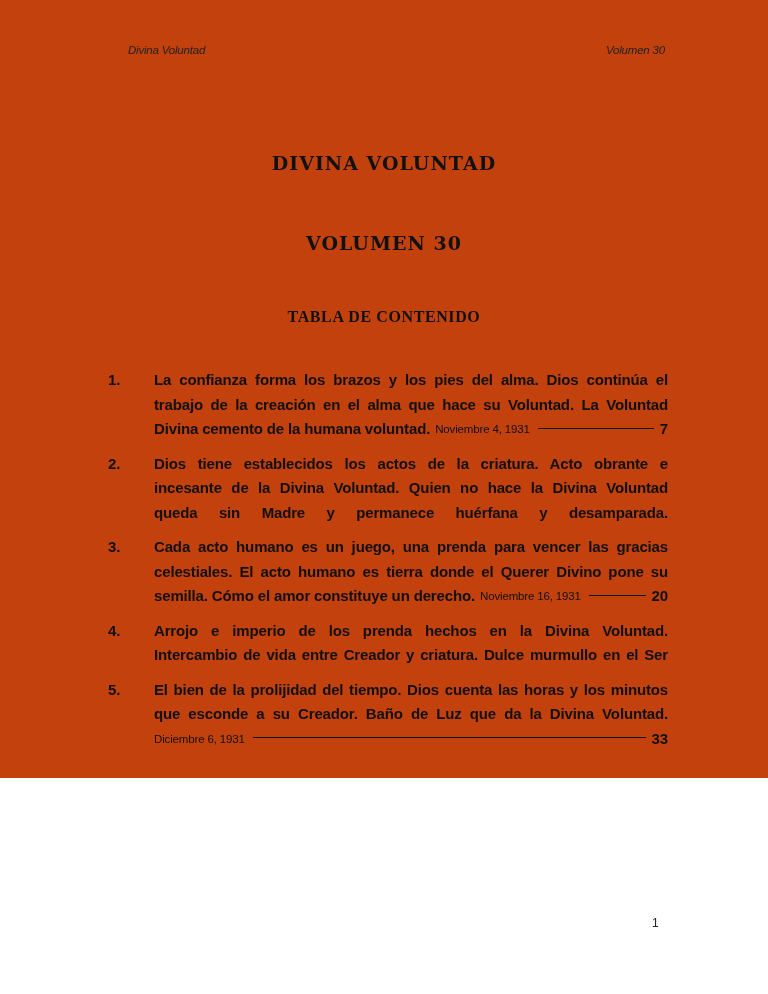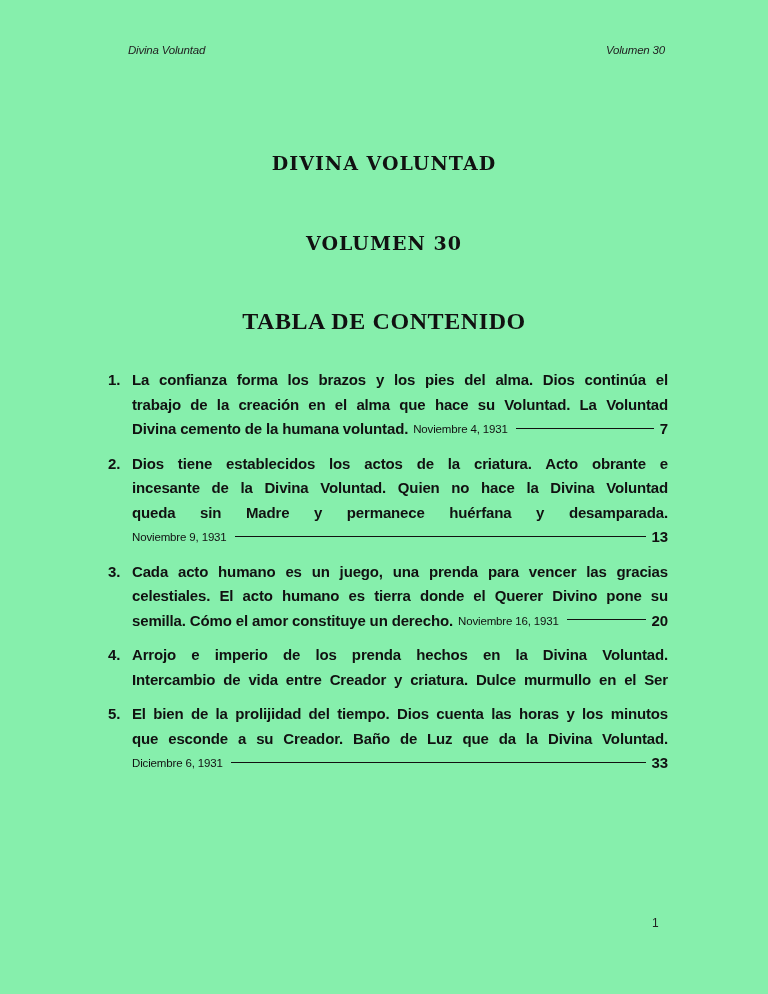--- a/index.html
+++ b/index.html
@@ -1,46 +1,46 @@
 <!DOCTYPE html>
 <html><head>
   <meta charset="utf-8">
   <style>
     html, body { margin: 0; padding: 0; background: #ffffff; }
     body {
       width: 768px; height: 994px; position: relative; overflow: hidden;
       font-family: "Liberation Sans", "DejaVu Sans", sans-serif;
       color: #111111;
     }
-    .page { position: absolute; left: 0; top: 0; width: 768px; height: 994px; background: #86efac; }
+    .page { position: absolute; left: 0; top: 0; width: 768px; height: 778px; background: #c2410c; }
     .hdr {
       position: absolute; top: 44px; font-style: italic; font-size: 11.5px;
       color: #222; letter-spacing: -0.2px;
     }
     .hdr-left { left: 128px; }
     .hdr-right { right: 318px; left: auto; }
     .hdr-right { left: 606px; right: auto; }
 
     .title {
       position: absolute; left: 0; width: 768px; text-align: center;
       font-family: "DejaVu Serif", "Liberation Serif", serif;
       font-weight: bold; color: #111; letter-spacing: 0.5px;
     }
     .t1 { top: 152px; font-size: 19px; letter-spacing: 1px; transform: scaleY(0.95); }
     .t2 { top: 232px; font-size: 19px; letter-spacing: 1px; }
-    .t3 { top: 308px; font-size: 24px; font-family: "Liberation Serif", "DejaVu Serif", serif; letter-spacing: 0.6px; }
+    .t3 { top: 308px; font-size: 16px; font-family: "Liberation Serif", "DejaVu Serif", serif; letter-spacing: 0.6px; }
 
     .toc { position: absolute; left: 108px; top: 368px; width: 560px; }
     .item { position: relative; margin-bottom: 10px; }
     .num {
       position: absolute; left: 0; top: 0; font-weight: bold; font-size: 15px;
       line-height: 24.5px;
     }
     .body {
-      margin-left: 24px; font-weight: bold; font-size: 15px; line-height: 24.5px;
+      margin-left: 46px; font-weight: bold; font-size: 15px; line-height: 24.5px;
       text-align: justify; text-align-last: justify;
       letter-spacing: -0.15px;
     }
     .line { display: block; text-align: justify; text-align-last: justify; }
     .lastline { display: flex; align-items: center; white-space: nowrap; }
     .date { font-size: 11.5px; font-weight: normal; margin-left: 5px; }
     .date.first { margin-left: 0; }
     .leader {
       flex: 1; border-bottom: 1.6px solid #111; margin: 0 6px 3px 8px; height: 1px;
     }
@@ -77,25 +77,20 @@
         </span>
       </div>
     </div>
 
     <div class="item">
       <span class="num">2.</span>
       <div class="body">
         <span class="line">Dios tiene establecidos los actos de la criatura. Acto obrante e</span>
         <span class="line">incesante de la Divina Voluntad. Quien no hace la Divina Voluntad</span>
         <span class="line">queda sin Madre y permanece huérfana y desamparada.</span>
-        <span class="lastline">
-          <span class="date first">Noviembre 9, 1931</span>
-          <span class="leader"></span>
-          <span class="pg">13</span>
-        </span>
       </div>
     </div>
 
     <div class="item">
       <span class="num">3.</span>
       <div class="body">
         <span class="line">Cada acto humano es un juego, una prenda para vencer las gracias</span>
         <span class="line">celestiales. El acto humano es tierra donde el Querer Divino pone su</span>
         <span class="lastline">
           <span>semilla. Cómo el amor constituye un derecho.</span>

